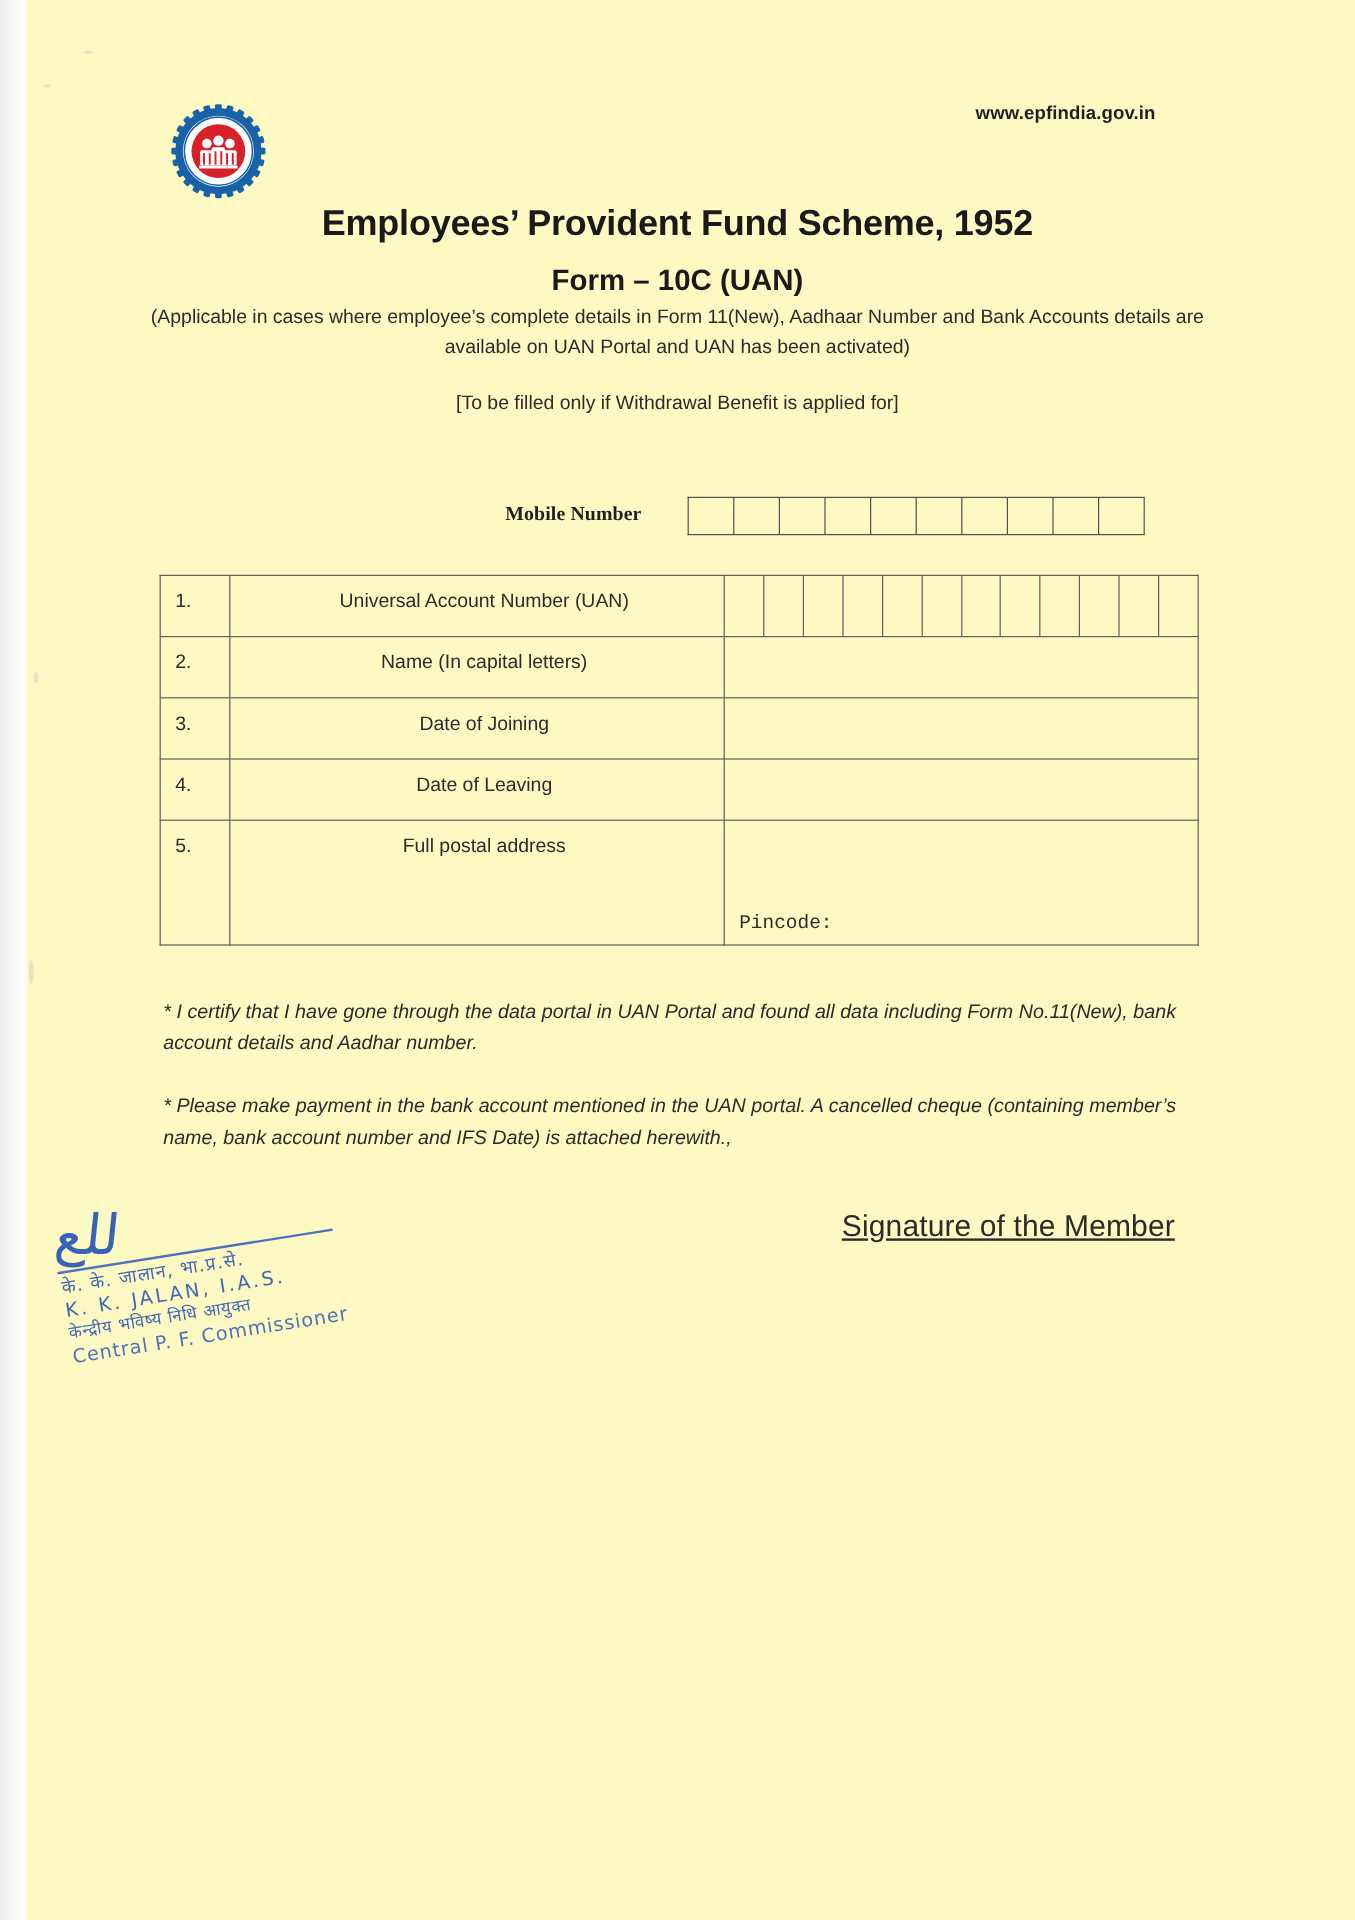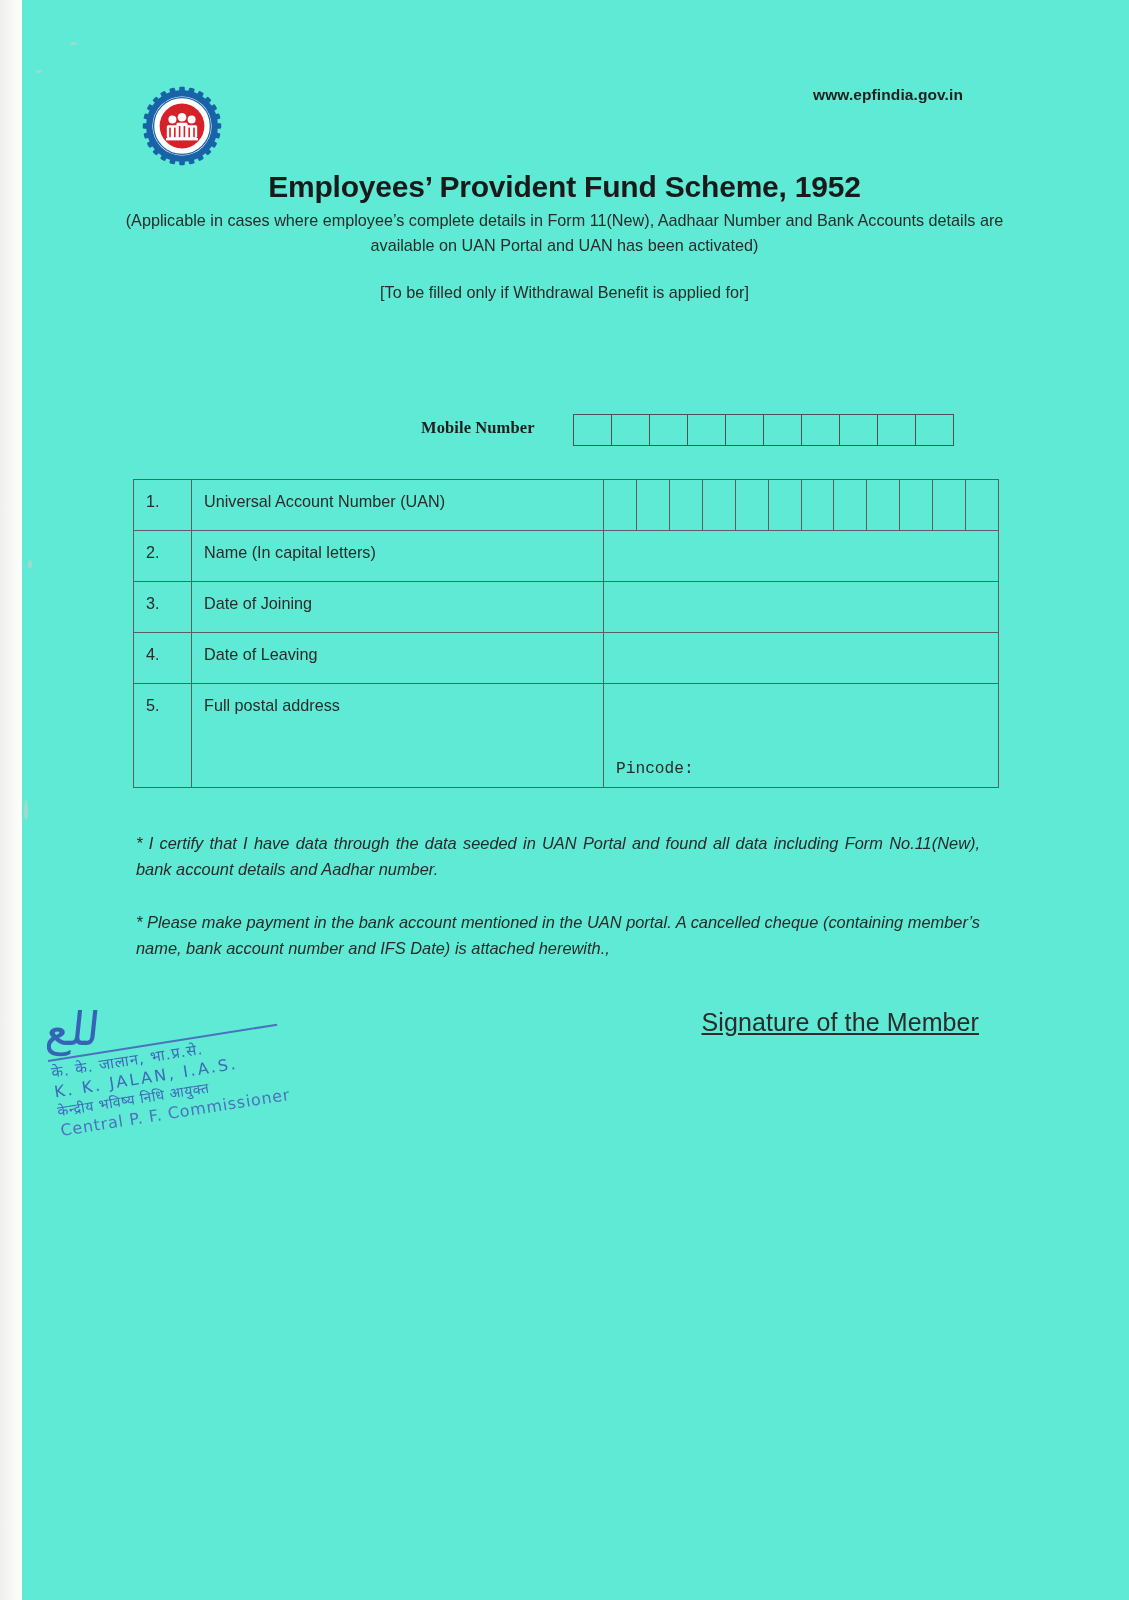--- a/index.html
+++ b/index.html
@@ -15,21 +15,21 @@
     position: relative;
     font-family: "Liberation Sans", sans-serif;
     color: #262626;
     overflow: hidden;
   }
 
   
   .page {
     position: absolute;
     inset: 0;
-    background: #5eead4;
+    background: #fef9c3;
   }
   .scan-edge-left {
     position: absolute;
     left: 0; top: 0; bottom: 0;
     width: 22px;
     background: linear-gradient(to right, #f0efed 0%, #fbfbfa 70%, #fdfdfc 100%);
   }
   .scan-speck {
     position: absolute;
     background: #cfcfcb;
@@ -134,21 +134,21 @@
   }
   .form-table td {
     border: 1.2px solid #5a6062;
     font-size: 16.2px;
     color: #2b2b2b;
     padding: 11px 0 0 12px;
     vertical-align: top;
     line-height: 1.3;
   }
   .col-num  { width: 58px; }
-  .col-lab  { width: 412px; }
+  .col-lab  { width: 412px; text-align: center; }
   .col-val  { width: 395px; padding: 0 !important; }
   .r-uan   td { height: 51px; }
   .r-name  td { height: 51px; }
   .r-doj   td { height: 51px; }
   .r-dol   td { height: 51px; }
   .r-addr  td { height: 104px; }
 
   .uan-boxes {
     display: flex;
     height: 100%;
@@ -329,20 +329,21 @@
           <rect x="58" y="52" width="2" height="12"></rect>
           <rect x="64" y="52" width="2" height="12"></rect>
         </g>
         <rect x="30" y="65" width="40" height="3" fill="#ffffff"></rect>
       </g>
     </svg>
   </div>
 
   <div class="title-block">
     <div class="title-main">Employees’ Provident Fund Scheme, 1952</div>
+    <div class="title-sub">Form – 10C (UAN)</div>
     <div class="title-note">(Applicable in cases where employee’s complete details in Form 11(New), Aadhaar Number and Bank Accounts details are available on UAN Portal and UAN has been activated)</div>
     <div class="title-bracket">[To be filled only if Withdrawal Benefit is applied for]</div>
   </div>
 
   <div class="mobile-row">
     <div class="mobile-label">Mobile Number</div>
     <div class="mobile-boxes" id="mobile-boxes">
         <div class="cell"></div>
         <div class="cell"></div>
         <div class="cell"></div>
@@ -399,21 +400,21 @@
         <td class="col-val">
           <div class="pincode-wrap">
             <span class="pincode-label">Pincode:</span>
           </div>
         </td>
       </tr>
     </tbody>
   </table>
 
   <div class="certify">
-    <p>* I certify that I have data through the data seeded in UAN Portal and found all data including Form No.11(New), bank account details and Aadhar number.</p>
+    <p>* I certify that I have gone through the data portal in UAN Portal and found all data including Form No.11(New), bank account details and Aadhar number.</p>
     <p>* Please make payment in the bank account mentioned in the UAN portal. A   cancelled cheque (containing member’s name, bank account number and IFS Date) is attached herewith.,</p>
   </div>
 
   <div class="sign-member">Signature of the Member</div>
 
   <div class="stamp">
     <div class="stamp-scribble">للع</div>
     <div class="stamp-rule"></div>
     <div class="stamp-lines">
       <div class="stamp-l1">के. के. जालान, भा.प्र.से.</div>

